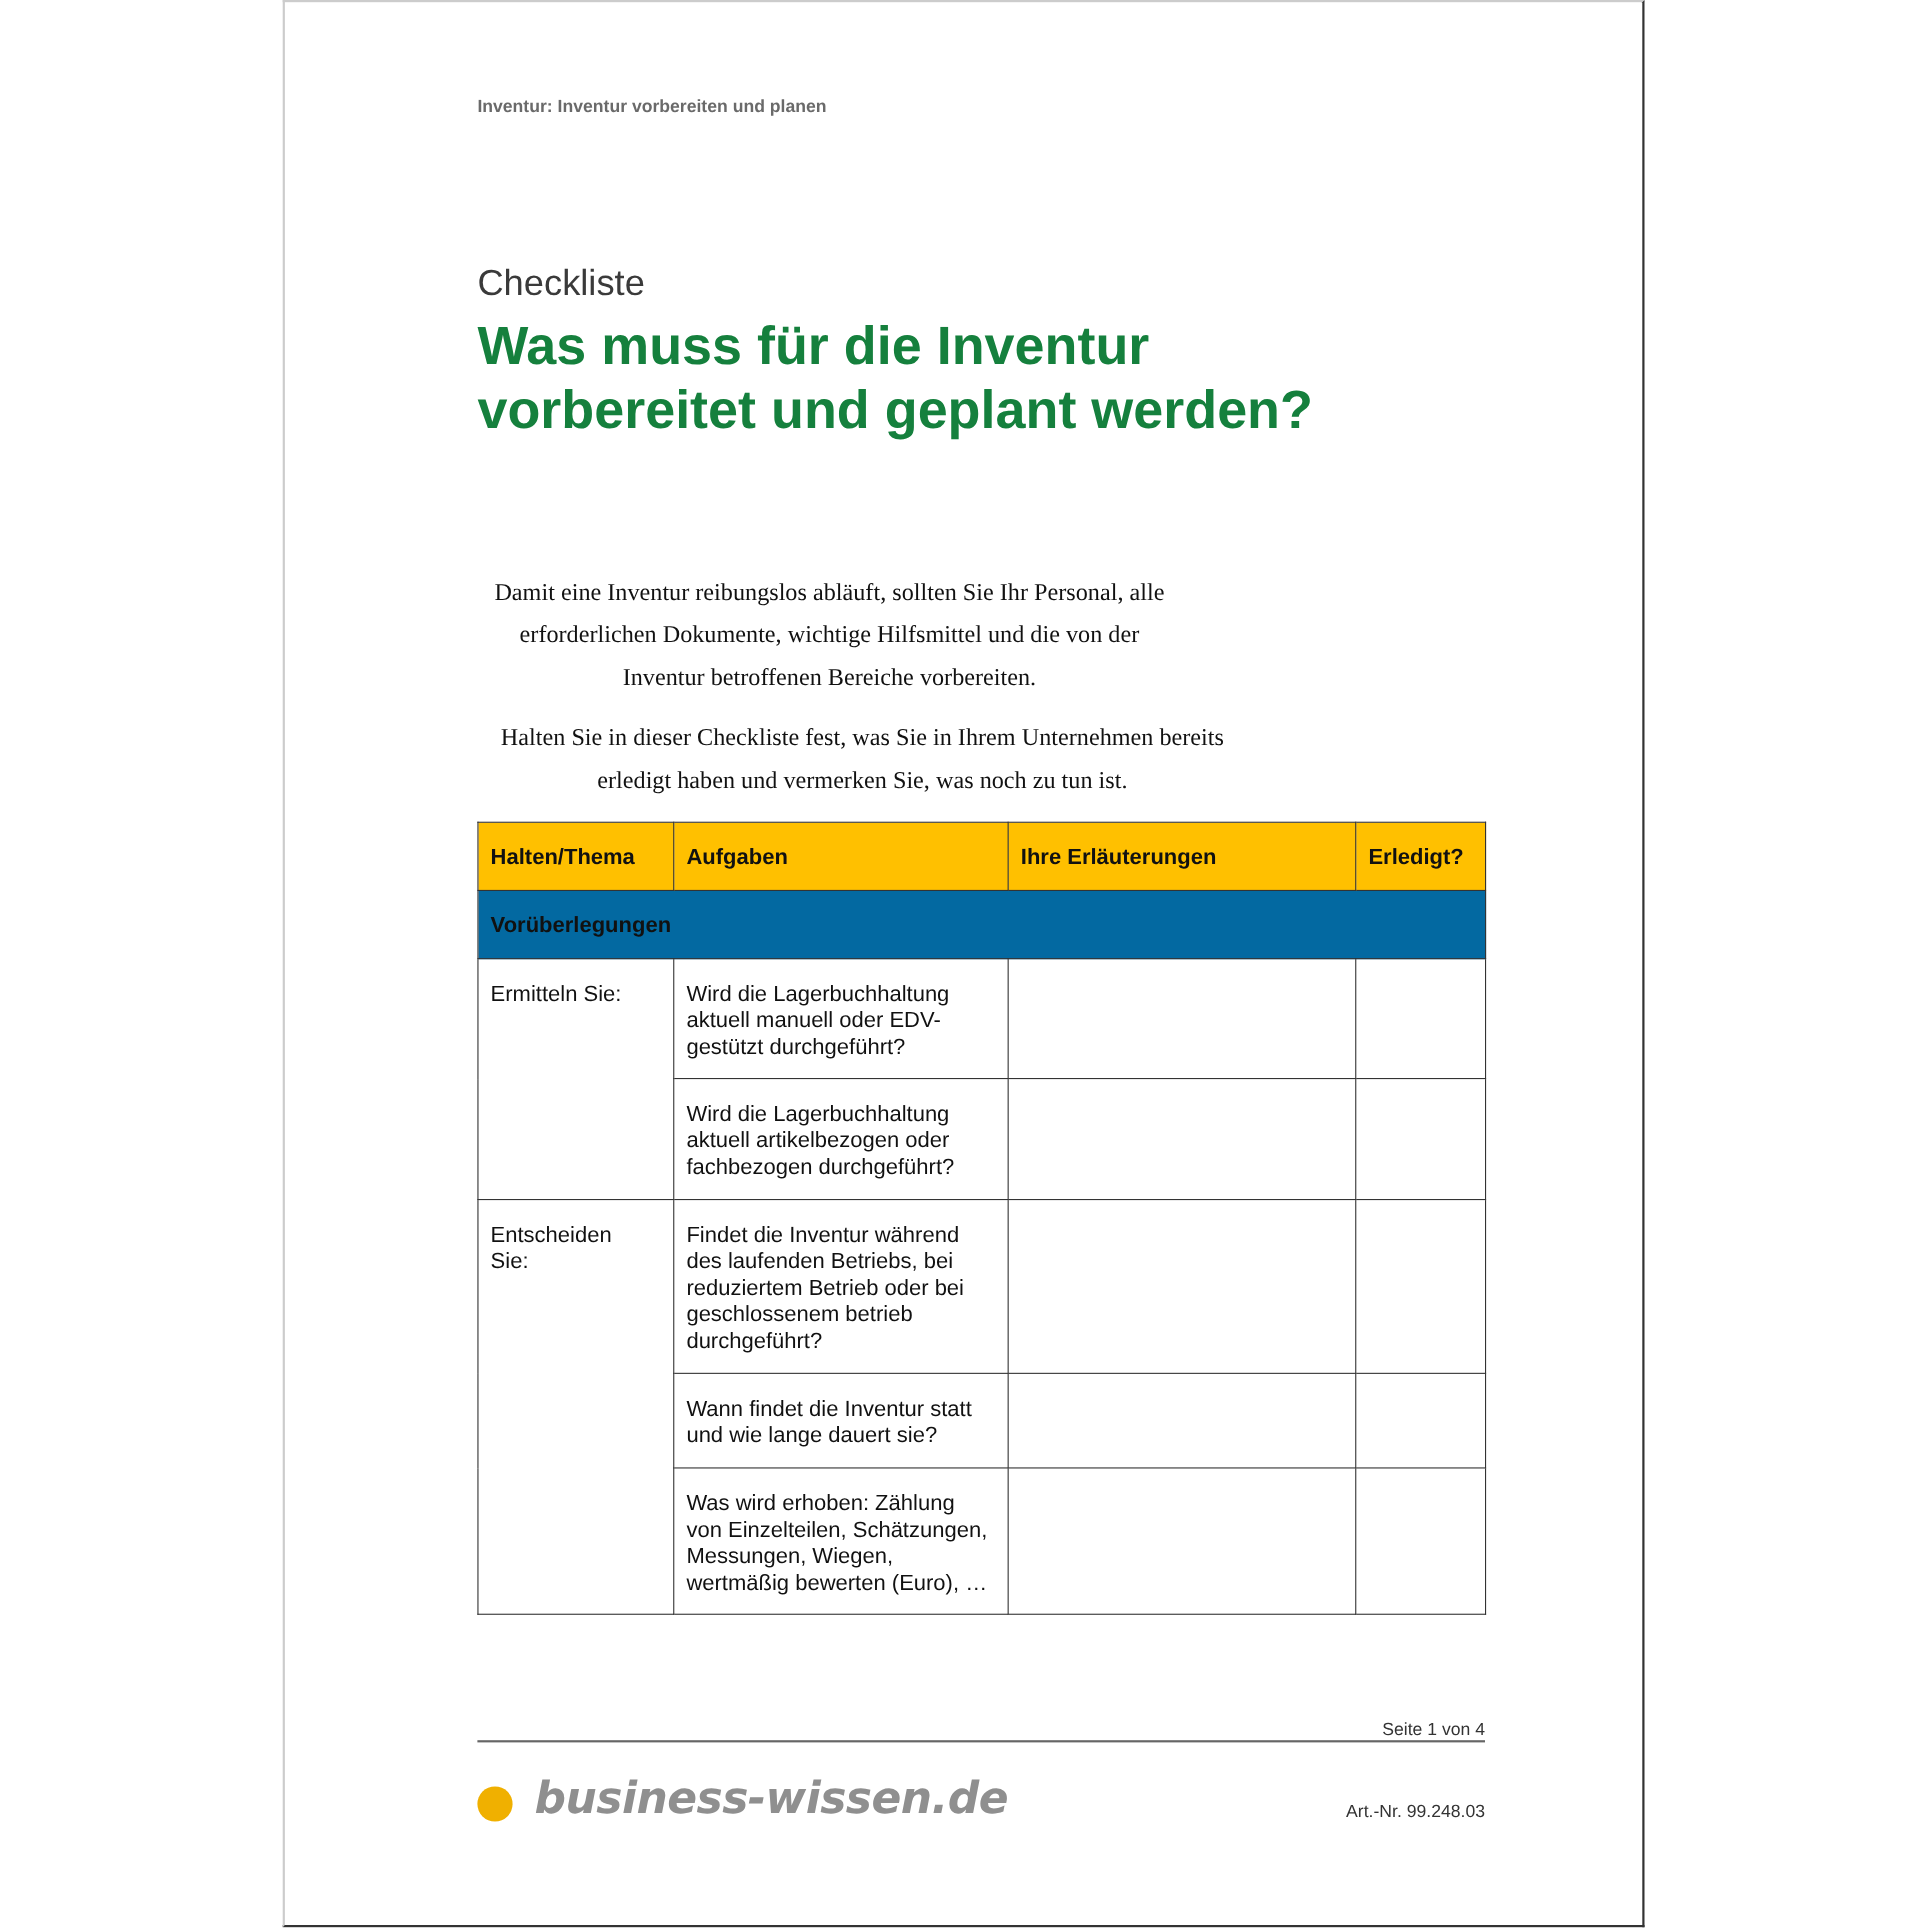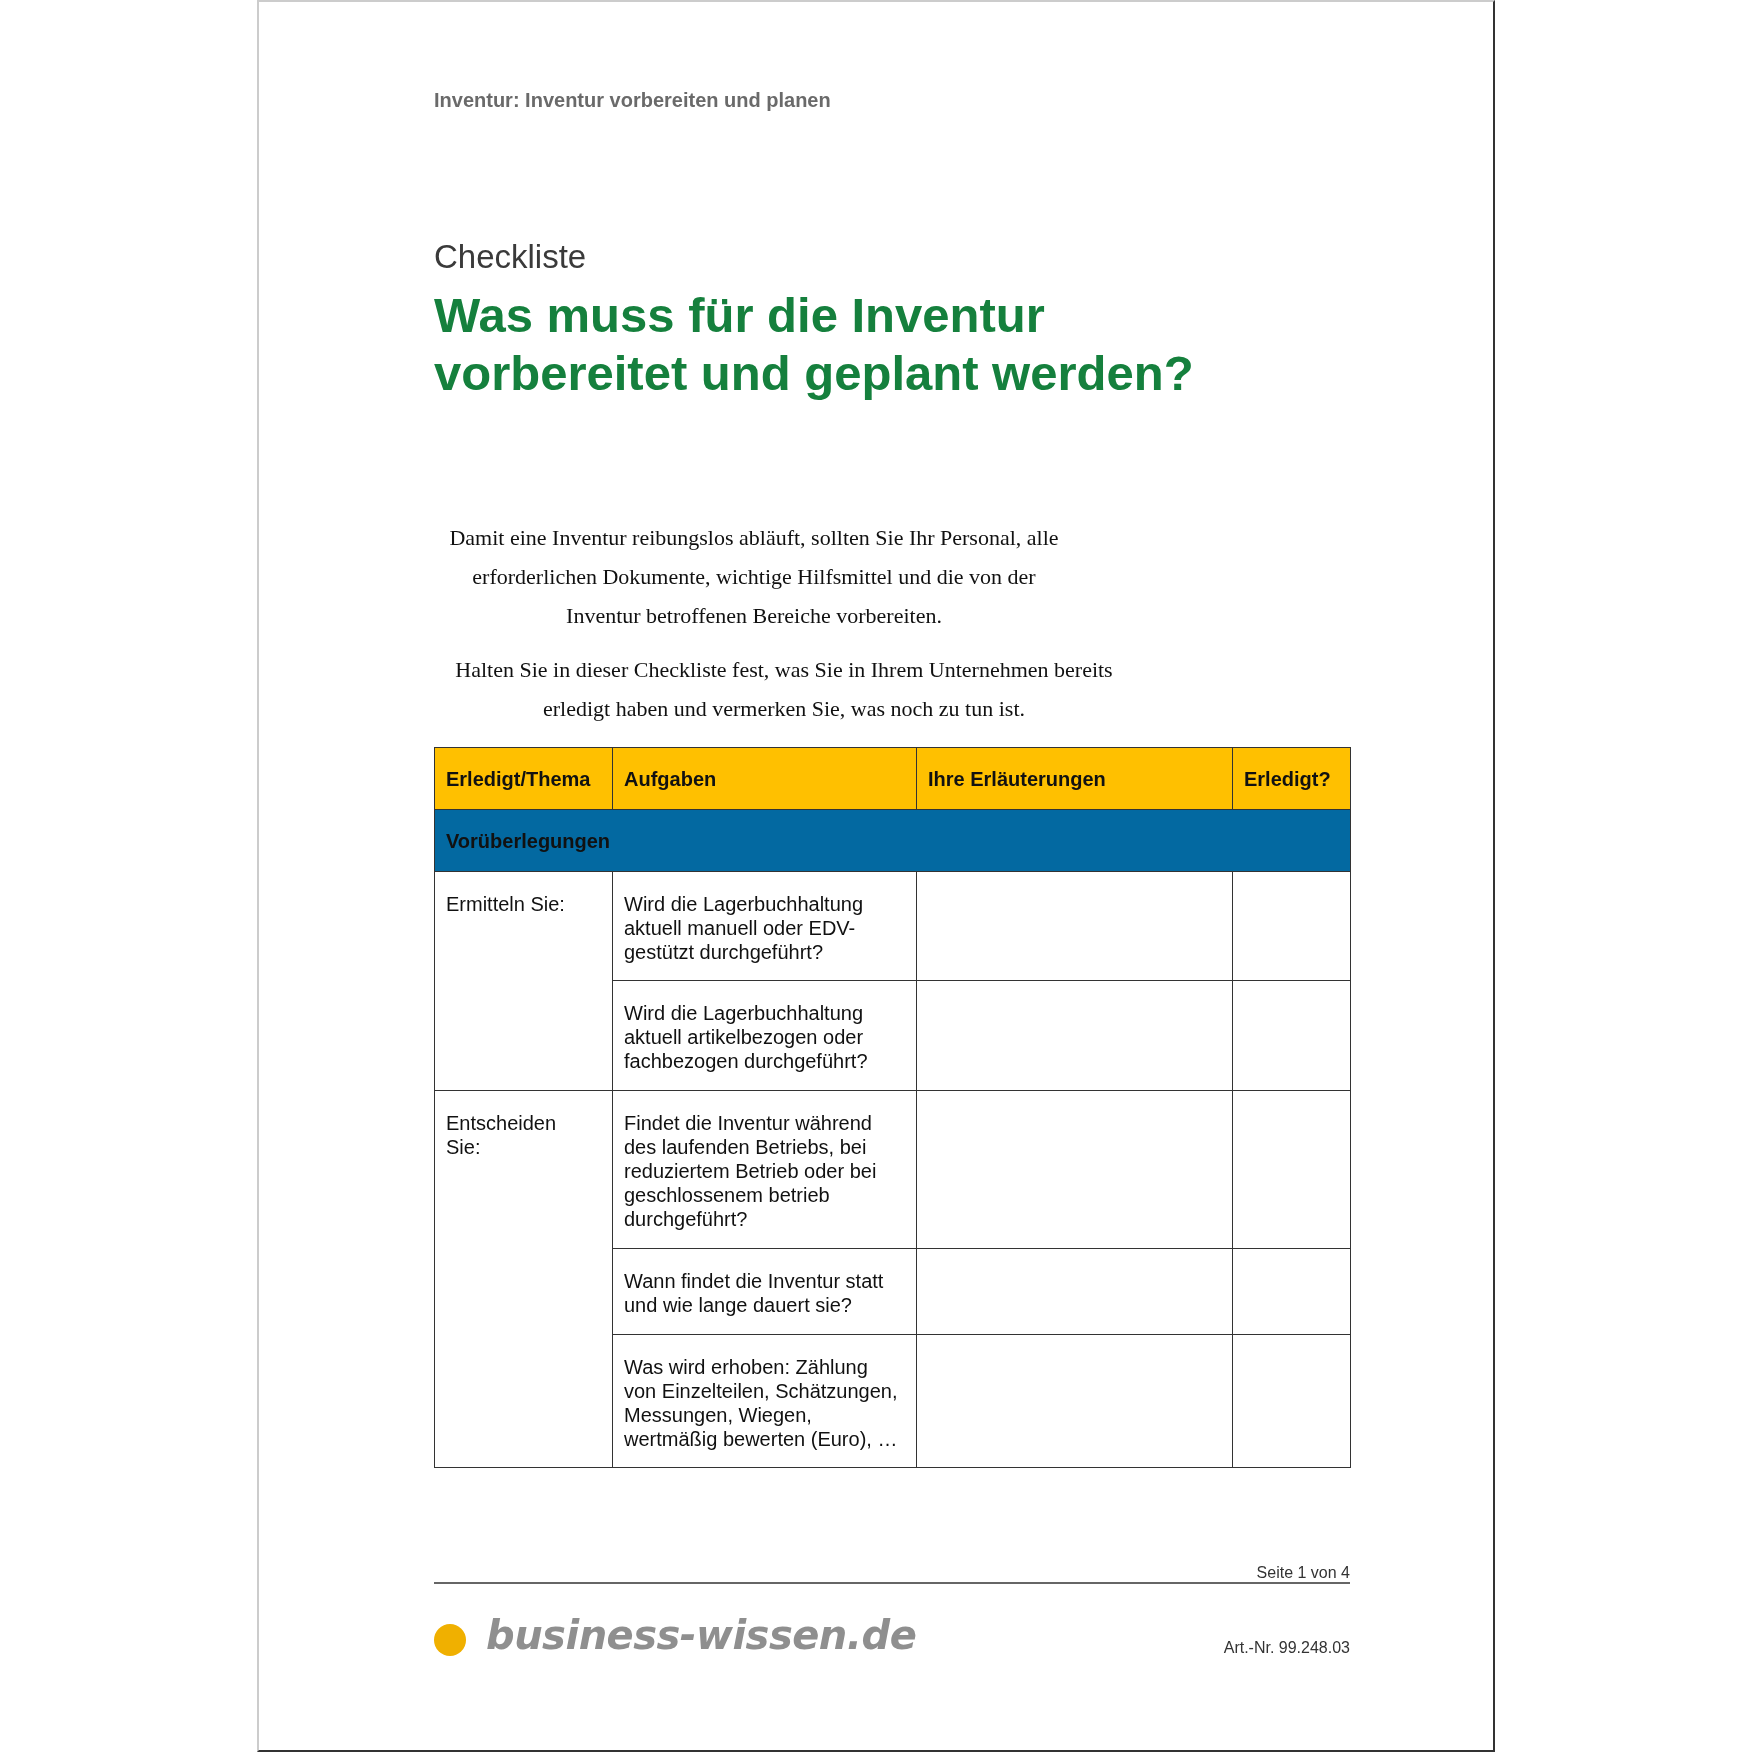--- a/index.html
+++ b/index.html
@@ -2,21 +2,21 @@
 <html><head>
 <meta charset="utf-8">
 <style>
   html, body { margin:0; padding:0; }
   body { width:1754px; height:1754px; background:#ffffff; position:relative; overflow:hidden;
          font-family:"Liberation Sans", sans-serif; color:#000; }
   .page { position:absolute; left:257px; top:0; width:1238px; height:1752px;
           border-left:2px solid #cccccc; border-top:2px solid #cccccc;
           border-right:2px solid #333333; border-bottom:2px solid #333333; box-sizing:border-box; }
   .abs { position:absolute; }
-  .running-header { left:434px; top:89px; font-size:20px; font-weight:bold; color:#6a6a6a; white-space:nowrap; }
+  .running-header { left:434px; top:89px; font-size:16px; font-weight:bold; color:#6a6a6a; white-space:nowrap; }
   .kicker { left:434px; top:238px; font-size:33px; color:#3a3a3a; white-space:nowrap; }
   .title { left:434px; top:286px; width:760px; font-size:49px; font-weight:bold; color:#15803d; line-height:58px; }
   .intro { left:434px; width:760px; font-family:"Liberation Serif", serif; font-size:22px; line-height:39px; color:#111; }
   .intro p { margin:0;text-align:center; }
   .intro1 { top:518px; }
   .intro2 { top:650px; }
 
   table.checklist { position:absolute; left:434px; top:747px; width:916px; border-collapse:collapse; table-layout:fixed;
           font-family:"Liberation Sans", sans-serif; font-size:20px; }
   table.checklist td, table.checklist th { border:1.5px solid #333; vertical-align:top; text-align:left; padding:0 11px; line-height:24px; }
@@ -50,21 +50,21 @@
 
 <table class="checklist">
   <colgroup>
     <col style="width:178px">
     <col style="width:304px">
     <col style="width:316px">
     <col style="width:118px">
   </colgroup>
   <tbody>
       <tr>
-    <th>Erledigt/Thema</th>
+    <th>Halten/Thema</th>
     <th>Aufgaben</th>
     <th>Ihre Erläuterungen</th>
     <th>Erledigt?</th>
   </tr>
   <tr class="section">
     <td colspan="4">Vorüberlegungen</td>
   </tr>
   <tr style="height:109px;">
     <td class="cell" rowspan="2">Ermitteln Sie:</td>
     <td class="cell">Wird die Lagerbuchhaltung aktuell manuell oder EDV-gestützt durchgeführt?</td>

